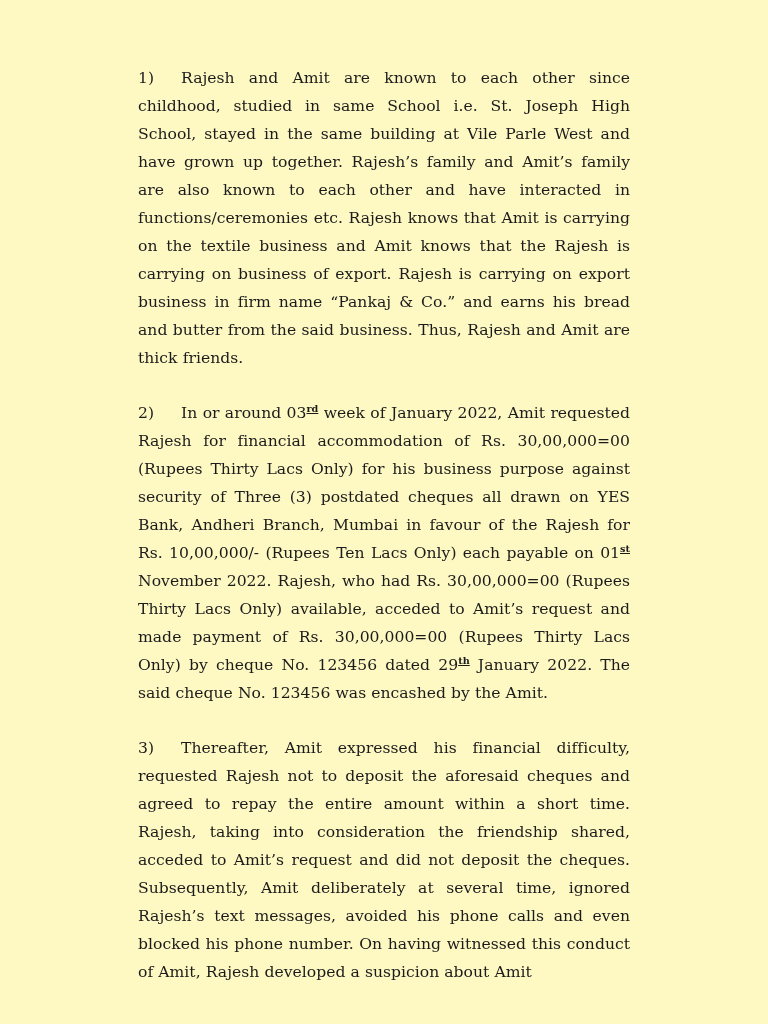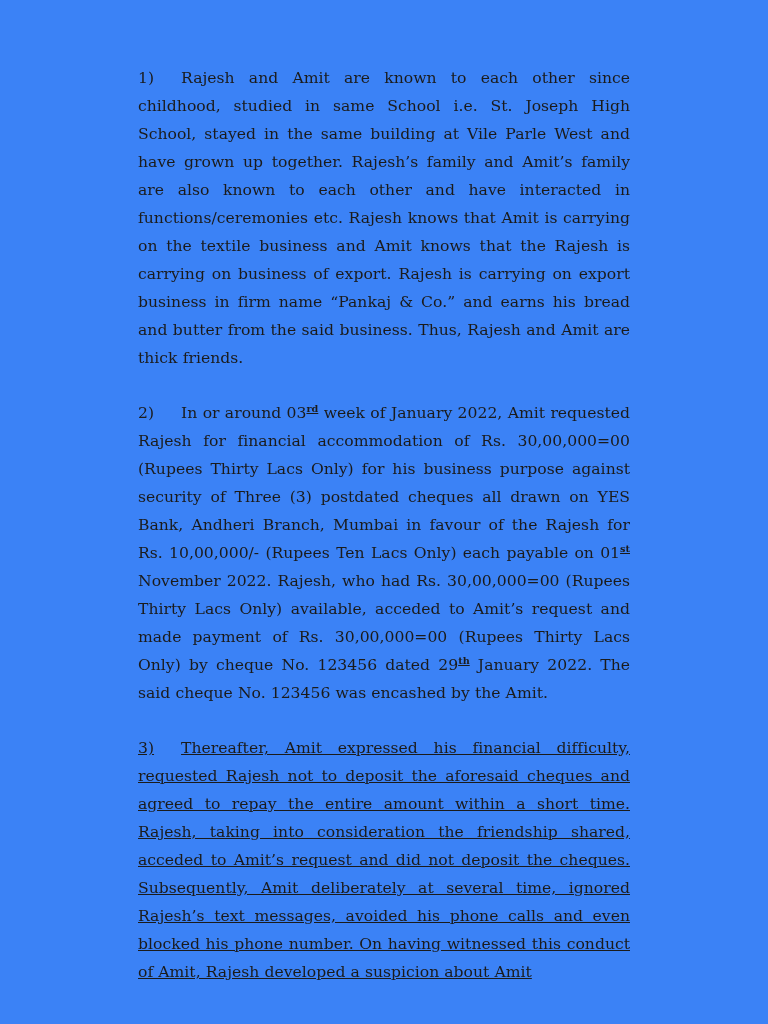--- a/index.html
+++ b/index.html
@@ -12,21 +12,21 @@
     width: 768px;
     height: 1024px;
     overflow: hidden;
     font-family: "DejaVu Serif", "Liberation Serif", serif;
     color: #1b1b1b;
   }
   .page {
     position: relative;
     width: 768px;
     height: 1024px;
-    background: #3b82f6;
+    background: #fef9c3;
     box-sizing: border-box;
   }
   .doc-body {
     position: absolute;
     left: 138px;
     top: 64px;
     width: 492px;
   }
   .para {
     margin: 0 0 27px 0;
@@ -34,21 +34,20 @@
     font-size: 15.6px;
     line-height: 28px;
     text-align: justify;
     text-justify: inter-word;
     letter-spacing: 0.02px;
     word-spacing: 0.1px;
     -webkit-font-smoothing: antialiased;
   }
   .para:last-child {
     margin-bottom: 16px;
-    text-decoration: underline;
   }
   .para-num {
     white-space: pre;
   }
   .ordinal {
     font-size: 0.62em;
     vertical-align: super;
     line-height: 0;
     text-decoration: underline;
     text-underline-offset: 1px;

